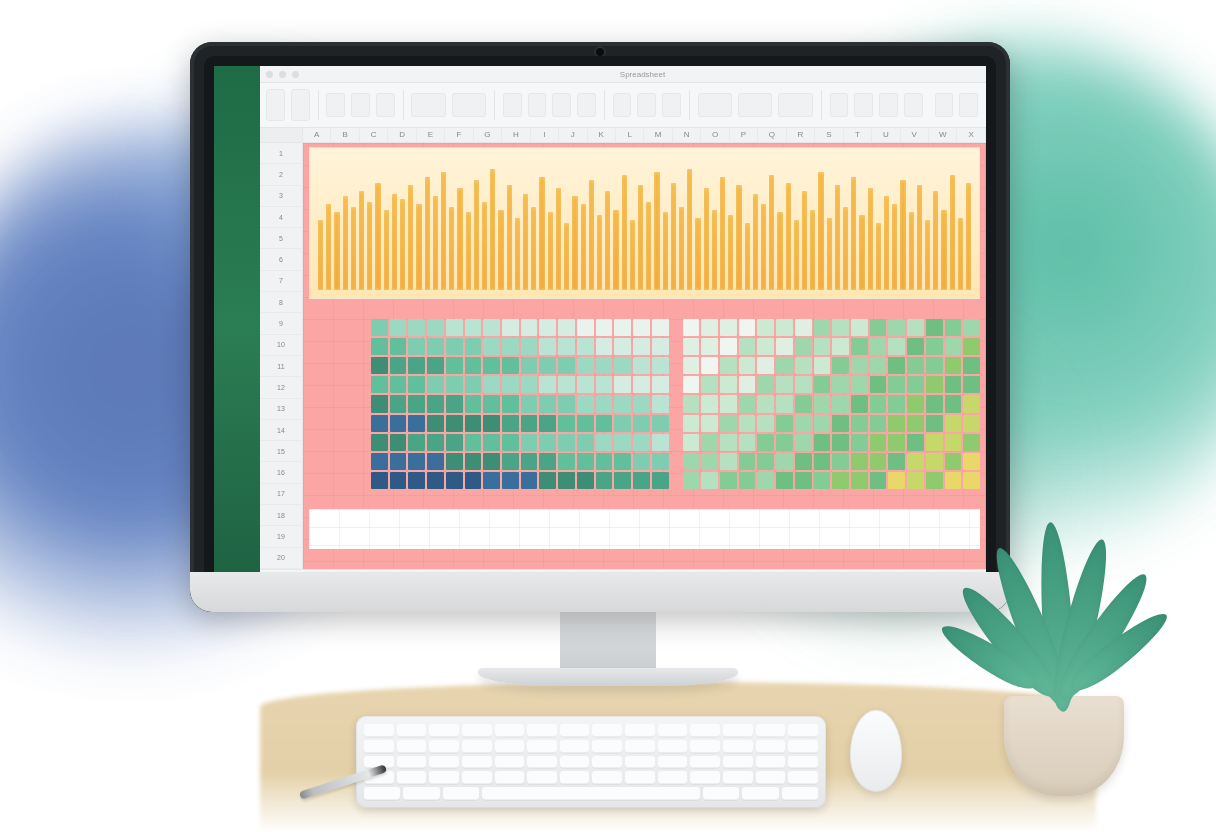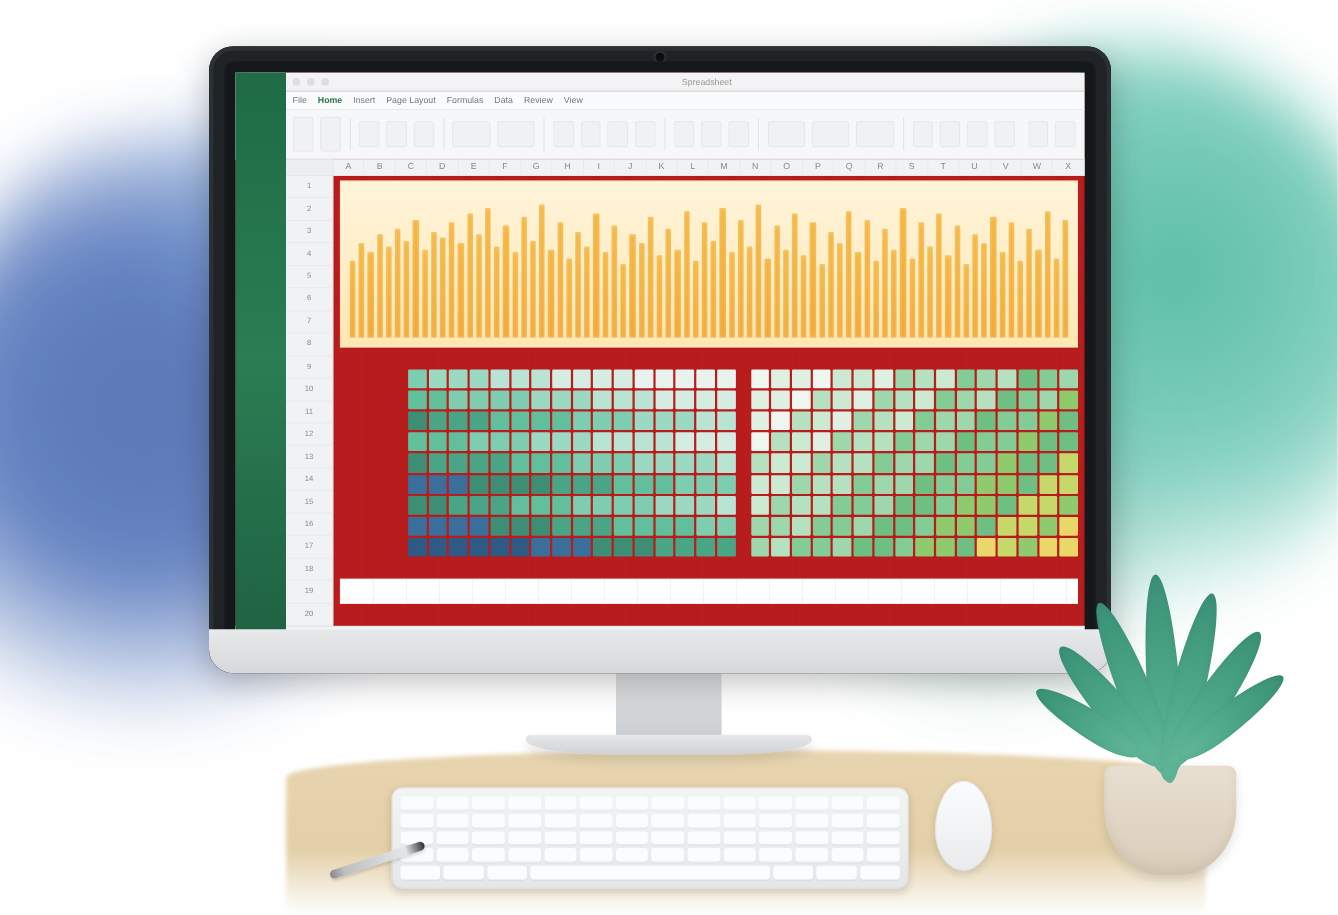--- a/index.html
+++ b/index.html
@@ -11,21 +11,21 @@
   .wash.teal1{right:-60px;top:40px;width:520px;height:520px;background:radial-gradient(circle at 60% 40%,#3fb397 0%,#6fc9b6 40%,rgba(111,201,182,0) 72%);}
   .wash.teal2{right:140px;top:300px;width:360px;height:360px;background:radial-gradient(circle,#47a68c 0%,rgba(71,166,140,0) 70%);opacity:.6;}
   
   .desk{position:absolute;left:260px;right:120px;bottom:0;height:150px;background:linear-gradient(180deg,#e8d5b0 0%,#e3d0a8 60%,rgba(227,208,168,0) 100%);border-radius:60% 60% 0 0/20% 20% 0 0;filter:blur(2px);}
   
   .monitor{position:absolute;left:190px;top:42px;width:820px;height:570px;
     border-radius:22px;background:#1f2326;
     box-shadow:0 8px 30px rgba(0,0,0,.25), inset 0 0 0 4px #2b3034;}
   .bezel{position:absolute;inset:14px;border-radius:10px;background:#15181a;}
   .camera{position:absolute;left:50%;top:6px;width:8px;height:8px;margin-left:-4px;border-radius:50%;background:#0b0d0e;box-shadow:0 0 0 2px #2b3034;}
-  .screen{position:absolute;inset:24px;border-radius:6px;background:#b91c1c;box-shadow:inset 0 0 0 1px rgba(0,0,0,.08);}
+  .screen{position:absolute;inset:24px;border-radius:6px;background:#fca5a5;box-shadow:inset 0 0 0 1px rgba(0,0,0,.08);}
   .bottom-chin{position:absolute;left:0;right:0;bottom:0;height:40px;border-radius:0 0 22px 22px;background:linear-gradient(180deg,#e8e9ea 0%,#d6d8da 100%);}
   .apple{position:absolute;left:50%;bottom:10px;transform:translateX(-50%);font-size:16px;color:#777;}
   .stand-neck{position:absolute;left:50%;top:612px;width:96px;height:64px;margin-left:-48px;background:linear-gradient(180deg,#dfe1e3 0%,#c9ccce 100%);border-radius:0 0 8px 8px;}
   .stand-foot{position:absolute;left:50%;top:668px;width:260px;height:18px;margin-left:-130px;background:linear-gradient(180deg,#e6e8ea 0%,#cfd2d4 100%);border-radius:6px 6px 40% 40%/6px 6px 100% 100%;box-shadow:0 6px 10px rgba(0,0,0,.1);}
   
   .keyboard{position:absolute;left:356px;bottom:24px;width:470px;height:92px;background:linear-gradient(180deg,#f3f4f5 0%,#e4e6e8 100%);border-radius:10px;box-shadow:0 3px 8px rgba(0,0,0,.15), inset 0 0 0 1px rgba(0,0,0,.05);}
   .keys{position:absolute;inset:8px;display:flex;flex-direction:column;gap:3px;}
   .keyrow{flex:1;display:flex;gap:3px;}
   .key{flex:1;background:#fbfcfd;border-radius:3px;box-shadow:inset 0 -1px 0 rgba(0,0,0,.06),0 1px 0 rgba(0,0,0,.04);}
   .key.wide{flex:6;}
@@ -102,30 +102,20 @@
       <div class="app">
         <div class="sidebar-green"></div>
 
         <div class="titlebar" style="padding-left:52px;">
           <div class="dot"></div>
           <div class="dot"></div>
           <div class="dot"></div>
           <span style="margin-left:auto;margin-right:auto;color:#999;">Spreadsheet</span>
         </div>
 
-        <div class="ribbon-tabs" id="ribbon-tabs" style="padding-left:52px;">
-            <span>File</span>
-            <span class="active">Home</span>
-            <span>Insert</span>
-            <span>Page Layout</span>
-            <span>Formulas</span>
-            <span>Data</span>
-            <span>Review</span>
-            <span>View</span>
-          </div>
 
         <div class="ribbon" style="padding-left:52px;">
           <div class="rbtn tall"></div>
           <div class="rbtn tall"></div>
           <div class="rsep"></div>
           <div class="rbtn"></div>
           <div class="rbtn"></div>
           <div class="rbtn"></div>
           <div class="rsep"></div>
           <div class="rbtn wide"></div>

